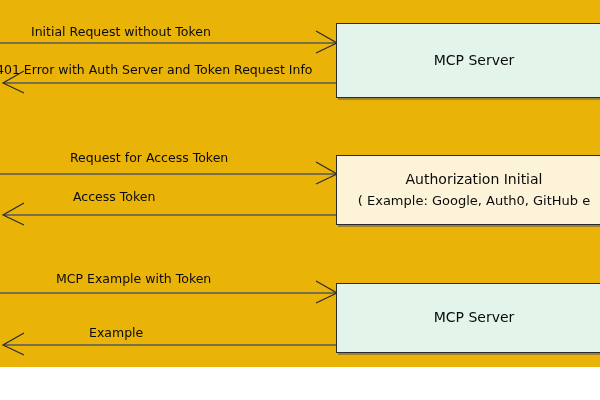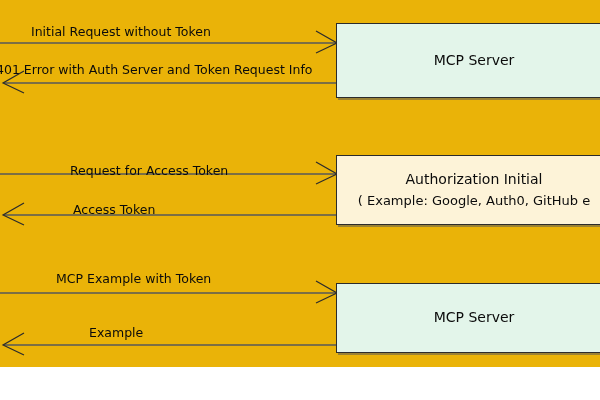--- a/index.html
+++ b/index.html
@@ -88,23 +88,23 @@
     <polyline class="edge-head" points="316,281 337,293 316,303"></polyline>
 
     <line class="edge-line" x1="336" y1="345" x2="4" y2="345"></line>
     <polyline class="edge-head" points="24,333 3,345 24,355"></polyline>
   </svg>
 
   <div class="edge-label" style="left:31px; top:26px;">Initial Request without Token</div>
 
   <div class="edge-label" style="left:-4px; top:64px;">401 Error with Auth Server and Token Request Info</div>
 
-  <div class="edge-label" style="left:70px; top:152px;margin-top:13px;">Request for Access Token</div>
+  <div class="edge-label" style="left:70px; top:152px;">Request for Access Token</div>
 
-  <div class="edge-label" style="left:73px; top:204px;">Access Token</div>
+  <div class="edge-label" style="left:73px; top:191px;">Access Token</div>
 
   <div class="edge-label" style="left:56px; top:273px;">MCP Example with Token</div>
 
   <div class="edge-label" style="left:89px; top:327px;">Example</div>
 
   <div class="node" style="left:336px; top:23px; width:276px; height:75px; background:#e3f5ea;">
     <div class="node-label">MCP Server</div>
   </div>
 
   <div class="node" style="left:336px; top:155px; width:276px; height:70px; background:#fdf3d8;">

